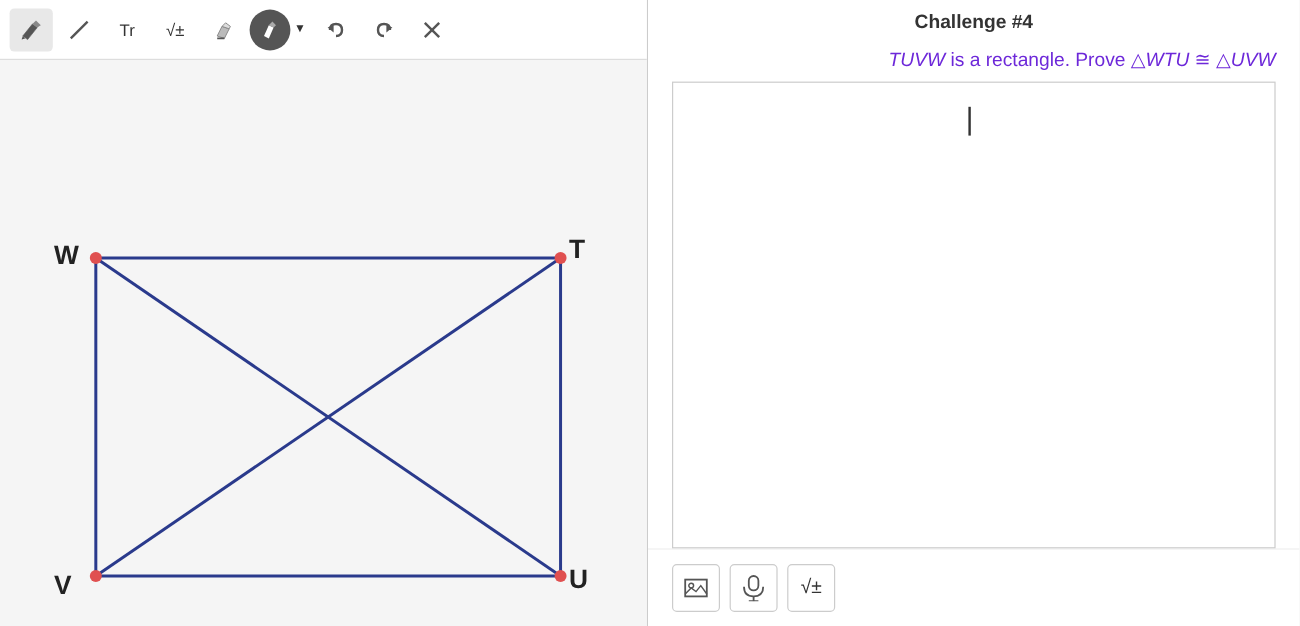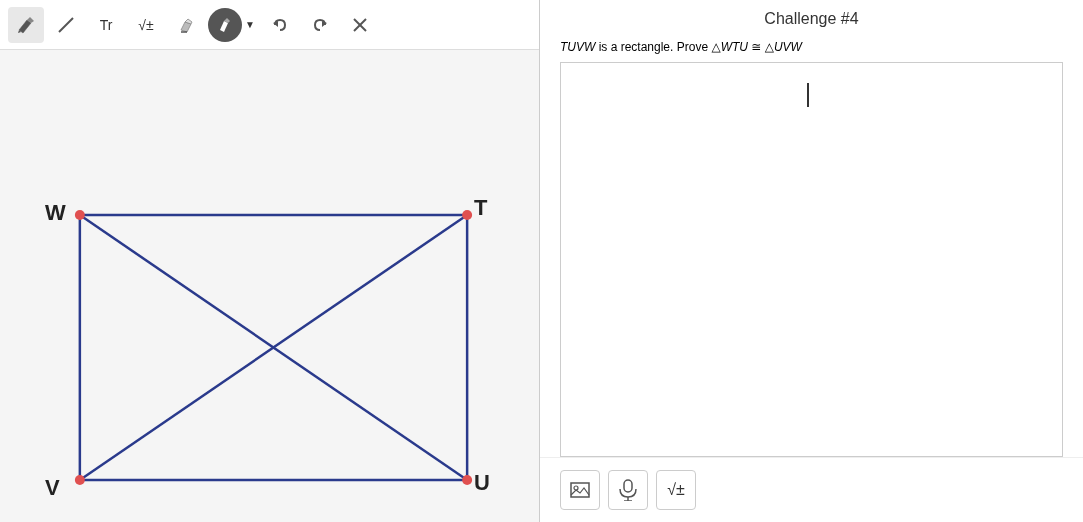--- a/index.html
+++ b/index.html
@@ -94,30 +94,31 @@
       flex-direction: column;
       padding: 0;
     }
 
     .challenge-header {
       padding: 10px 20px 4px 20px;
     }
 
     .challenge-title {
       font-size: 16px;
-      font-weight: 400;
+      font-weight: 700;
       color: #333;
       text-align: center;
       margin-bottom: 4px;
     }
 
     .challenge-prompt {
-      font-size: 12px;
-      color: #000000;
+      font-size: 16px;
+      color: #6d28d9;
       padding: 4px 20px 8px 20px;
+      text-align: right;
     }
 
     .answer-box {
       border: 1px solid #ccc;
       margin: 0 20px;
       flex: 1;
       min-height: 140px;
       background: white;
       position: relative;
       cursor: text;

